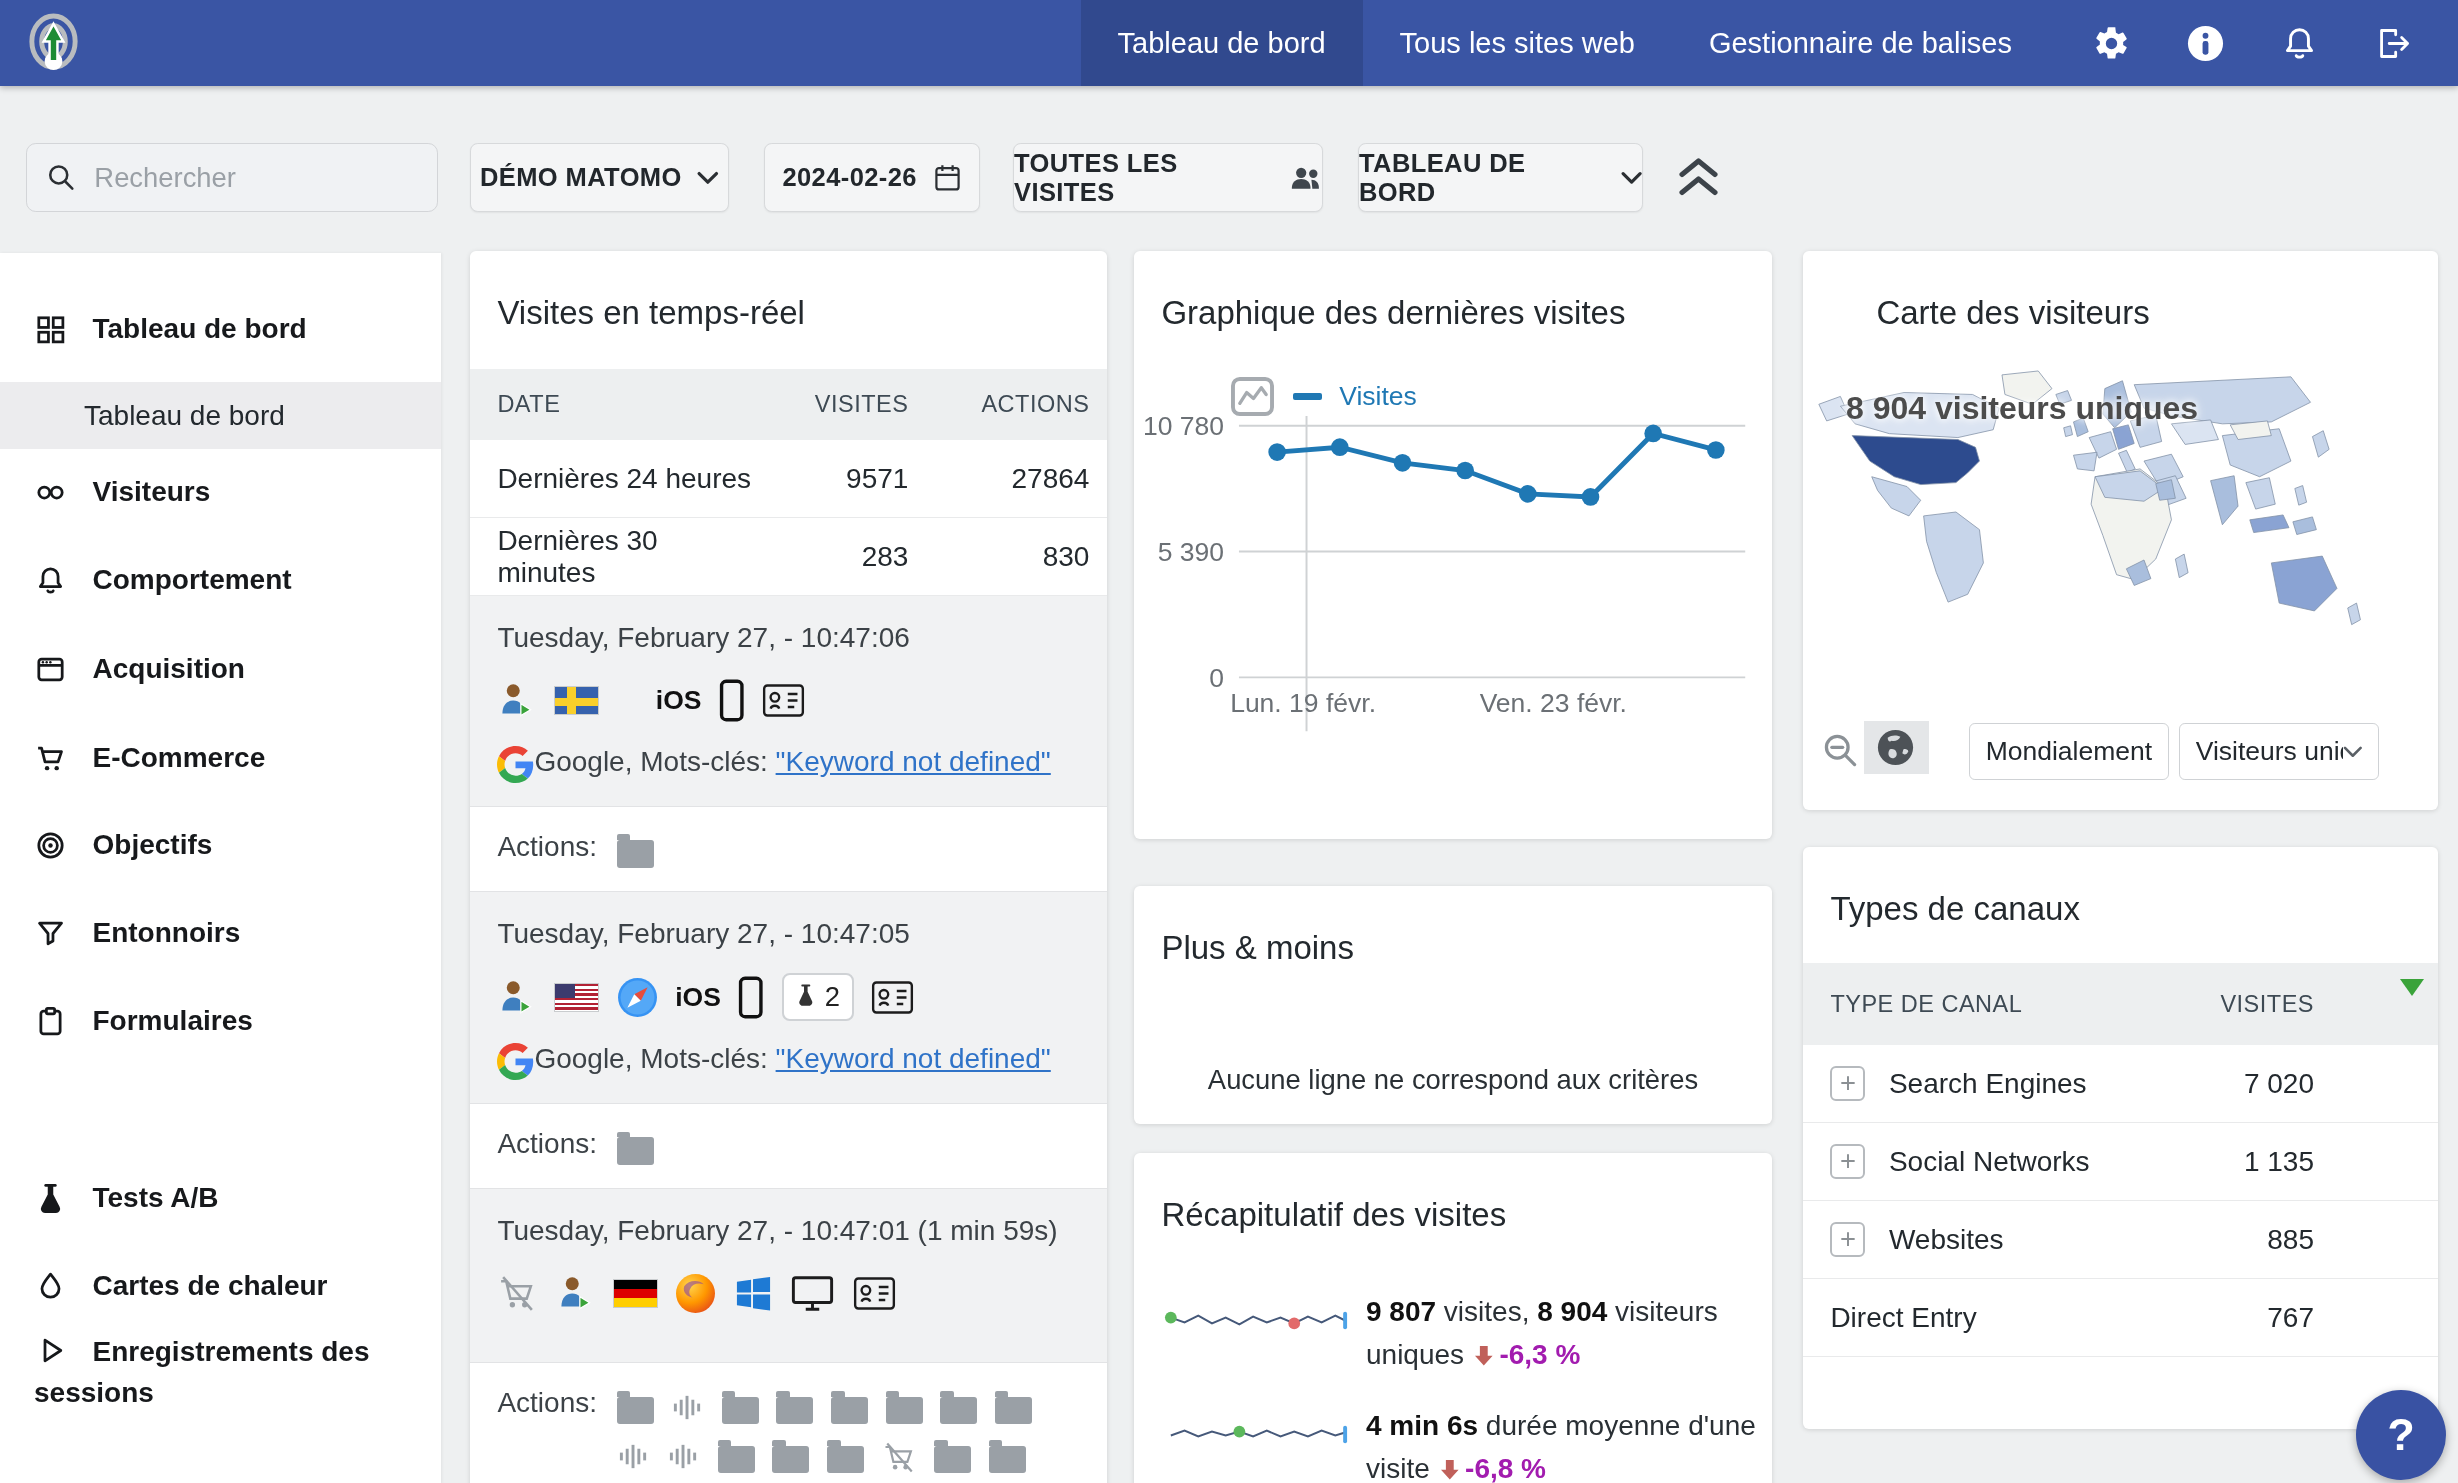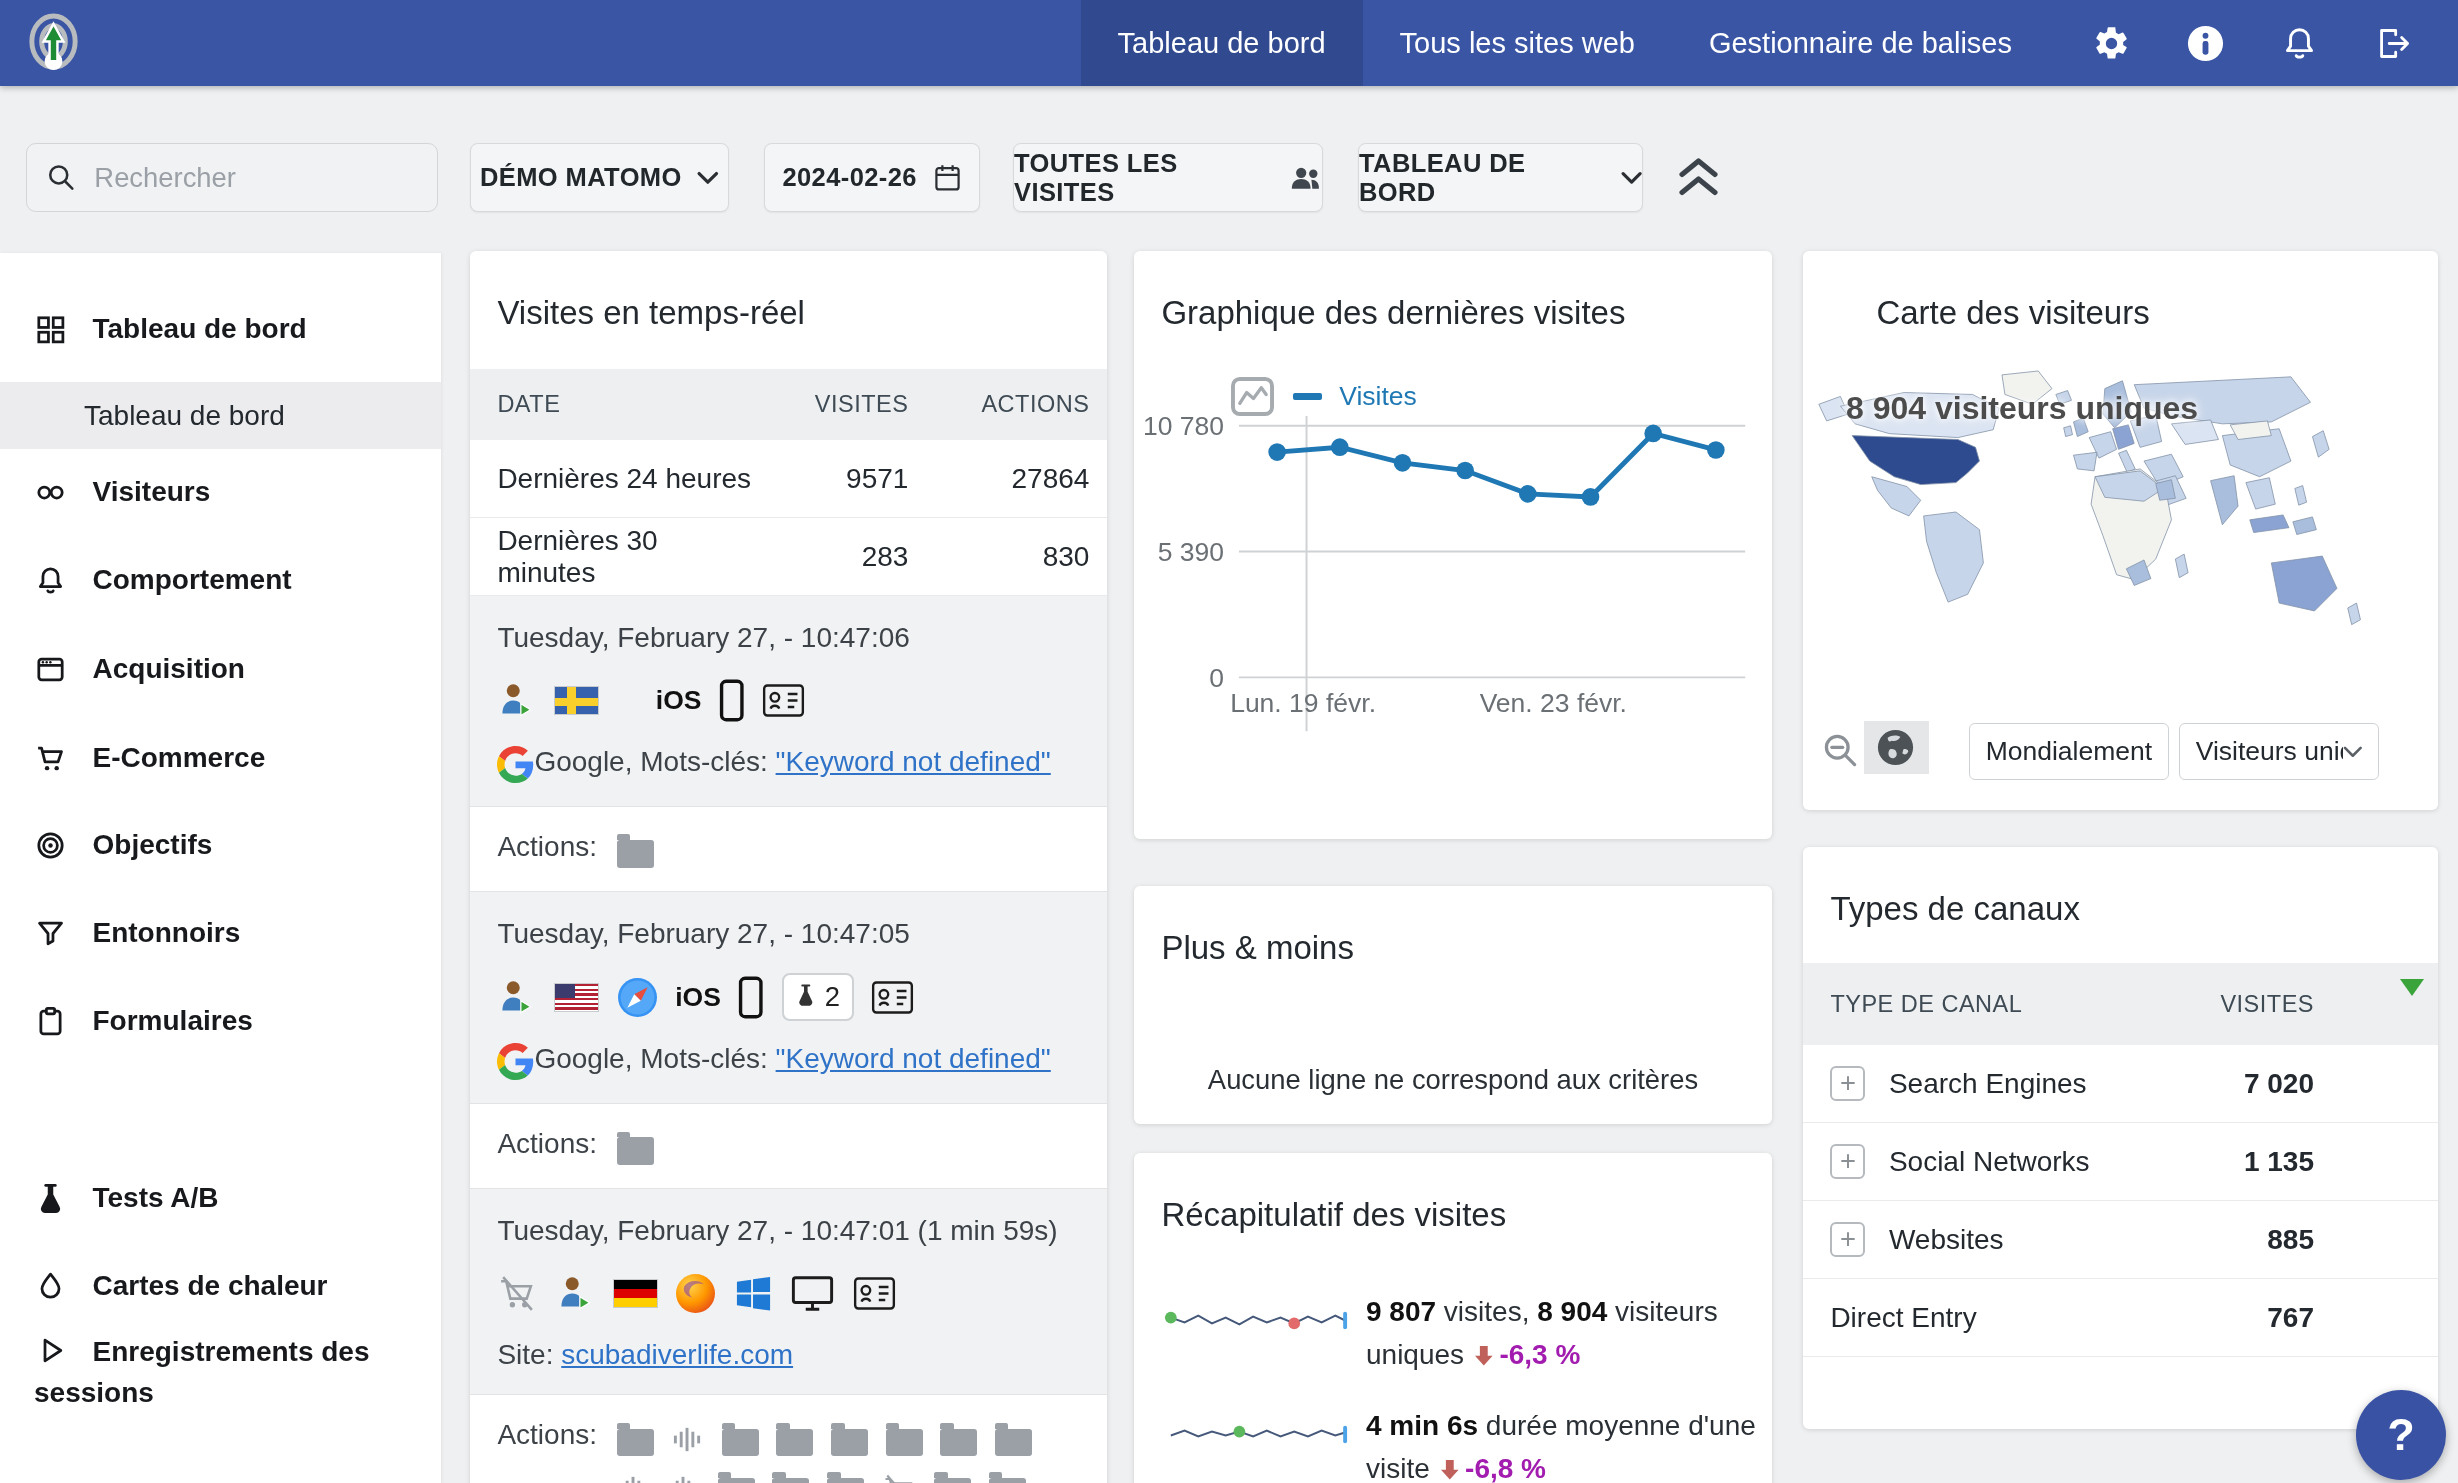--- a/index.html
+++ b/index.html
@@ -110,21 +110,21 @@
   .delta { color:#a21caf; font-weight:700; white-space:nowrap; }
   .darrow { display:inline-block; vertical-align:-3.9px; margin:0 5.9px 0 9.8px; }
   
   .ch-head { margin-top:35px; height:82px; background:#edeff0; display:flex; align-items:center;
     padding:0 124px 0 27.4px; font-size:23.5px; color:#3e4a54; letter-spacing:0.5px; position:relative; }
   .ch-head .c1 { flex:1; } .ch-head .c2 { width:196px; text-align:right; }
   .sort-tri { position:absolute; right:13.7px; top:15.7px; width:0; height:0;
     border-left:12.7px solid transparent; border-right:12.7px solid transparent; border-top:17.6px solid #3aa33a; }
   .ch-row { display:flex; align-items:center; height:78px; border-bottom:1px solid #e9eaeb;
     padding:0 124px 0 27.4px; font-size:28px; }
-  .ch-row .c1 { flex:1; display:flex; align-items:center; } .ch-row .c2 { width:196px; text-align:right;font-weight:bold; }
+  .ch-row .c1 { flex:1; display:flex; align-items:center; } .ch-row .c2 { width:196px; text-align:right; }
   .plus-box { width:35px; height:35px; border:2px solid #b6babe; border-radius:5.9px; color:#8b9094;
     font-size:27.4px; line-height:30px; text-align:center; margin-right:23.5px; flex:none; cursor:pointer; }
   
   .help-btn { position:absolute; left:2356px; top:1390px; width:90px; height:90px; border-radius:50%;
     background:#3952a3; color:#fff; font-size:45px; font-weight:700; display:flex; align-items:center;
     justify-content:center; box-shadow:0 2.9px 9.8px rgba(0,0,0,.3); cursor:pointer; z-index:30; }
 </style>
 </head>
 <body>
 
@@ -444,24 +444,20 @@
         <rect x="3" y="4" width="34" height="22" rx="2" fill="none" stroke="#1c1c1c" stroke-width="2.6"></rect>
         <path d="M14 32h12M20 26v6" stroke="#1c1c1c" stroke-width="2.6"></path>
       </svg>
       <svg width="43" height="35" viewBox="0 0 40 32">
         <g fill="none" stroke="#1c1c1c" stroke-width="2.2">
           <rect x="2" y="2" width="36" height="28" rx="3"></rect>
             <circle cx="12" cy="13" r="4"></circle>
           <path d="M8 23.5c1-3.5 7-3.5 8 0M24 10h9M24 16h9M24 22h6"></path>
         </g>
       </svg>
-    </div>
-    <div class="rt-ref">
-      <span>Site:</span>
-      <a href="#" class="site-link" style="margin-left:7.8px">scubadiverlife.com</a>
     </div>
   </div>
   <div class="rt-actions">
     <span>Actions:</span>
     <span class="act-icons">
       <span class="folder-ic"></span>
       <svg width="33" height="33" viewBox="0 0 34 34">
         <g fill="#9aa0a6">
             <rect x="3" y="13" width="3" height="8"></rect>
             <rect x="9" y="9" width="3" height="16"></rect>

